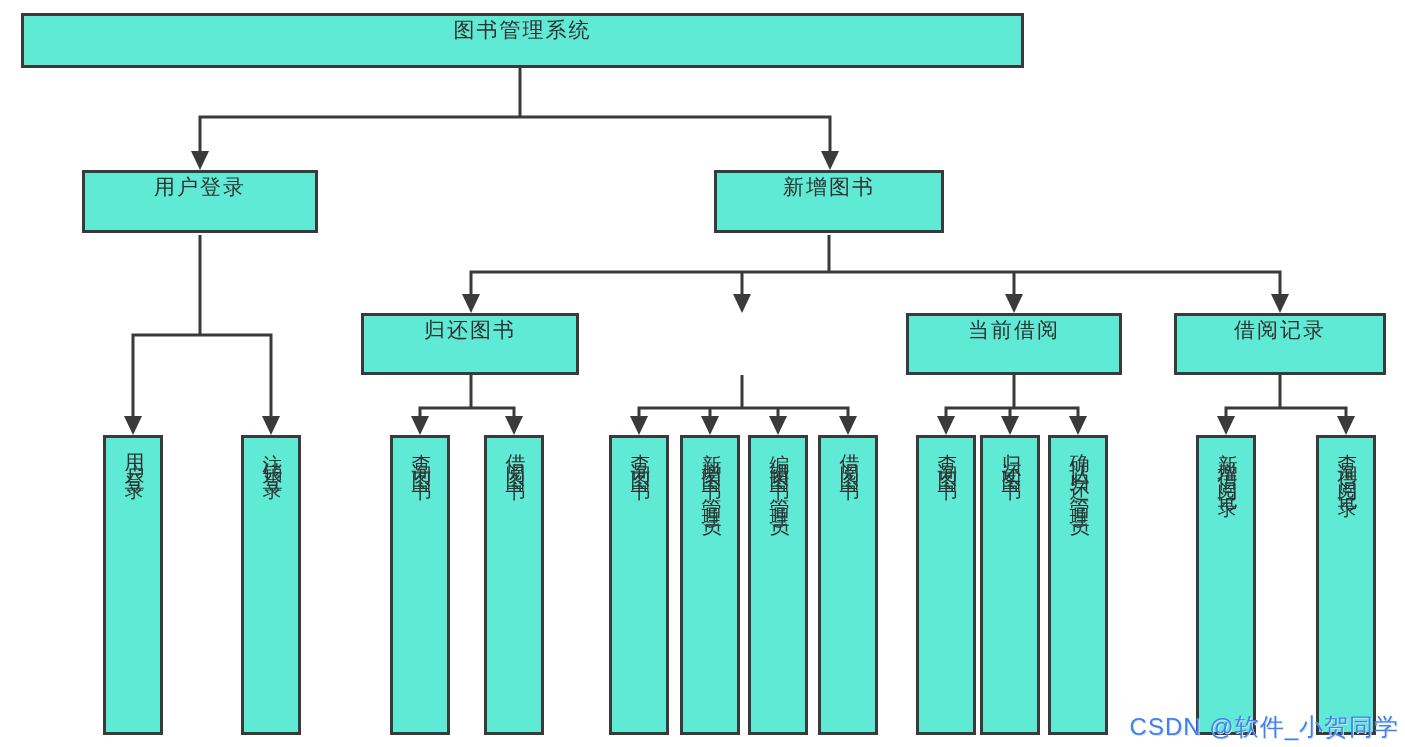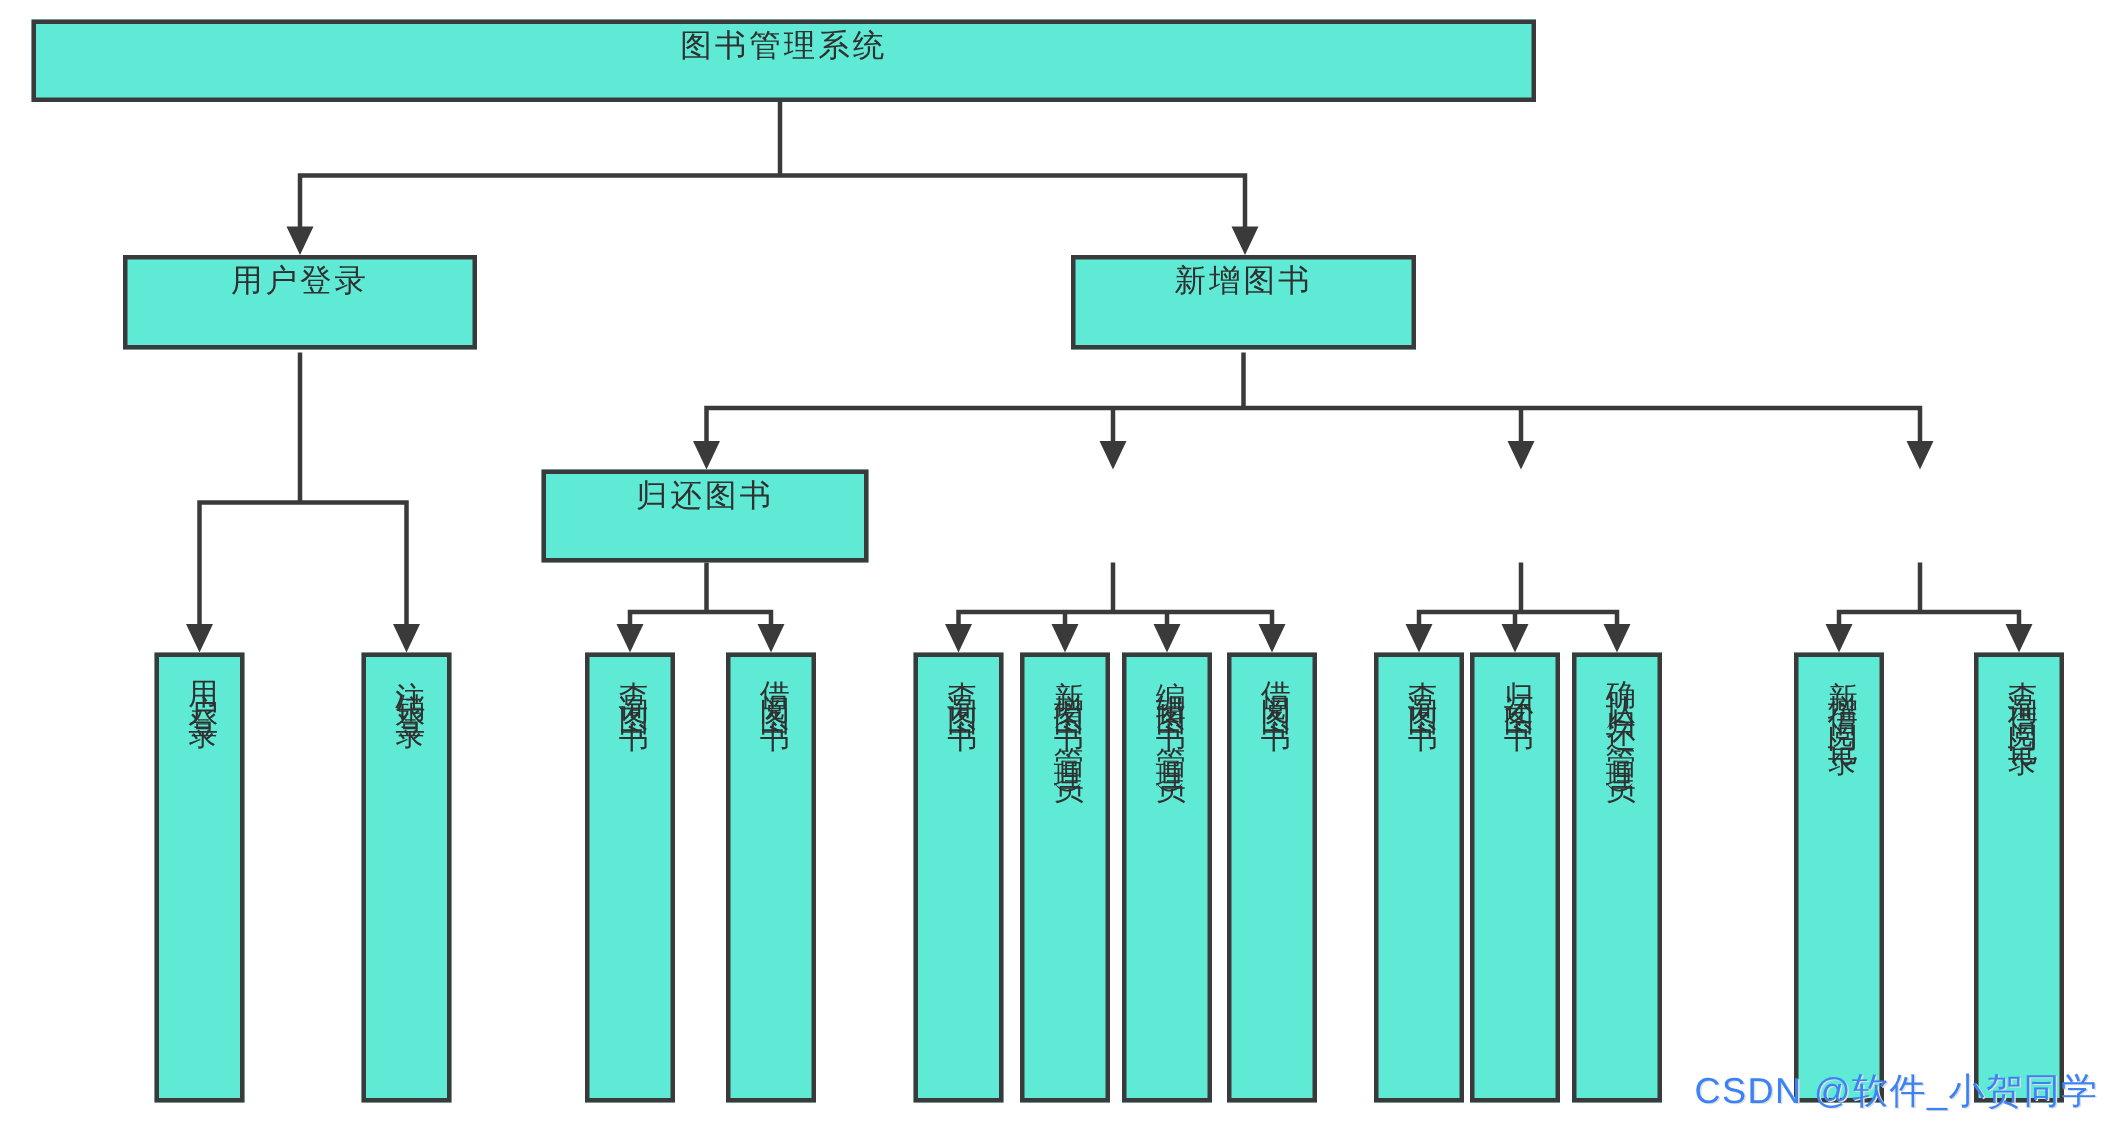--- a/index.html
+++ b/index.html
@@ -130,20 +130,26 @@
   <div class="node hbox" style="left:82px; top:170px; width:236px; height:63px;">
     <span>用户登录</span>
   </div>
   <div class="node hbox" style="left:714px; top:170px; width:230px; height:63px;">
     <span>新增图书</span>
   </div>
 
   <div class="node hbox" style="left:361px; top:313px; width:218px; height:62px;">
     <span>归还图书</span>
   </div>
+  <div class="node hbox" style="left:906px; top:313px; width:216px; height:62px;">
+    <span>当前借阅</span>
+  </div>
+  <div class="node hbox" style="left:1174px; top:313px; width:212px; height:62px;">
+    <span>借阅记录</span>
+  </div>
 
   <div class="node vbox" style="left:103px; top:435px; width:60px; height:300px;">
     <span>用户登录</span>
   </div>
   <div class="node vbox" style="left:241px; top:435px; width:60px; height:300px;">
     <span>注销登录</span>
   </div>
 
   <div class="node vbox" style="left:390px; top:435px; width:60px; height:300px;">
     <span>查询图书</span>

